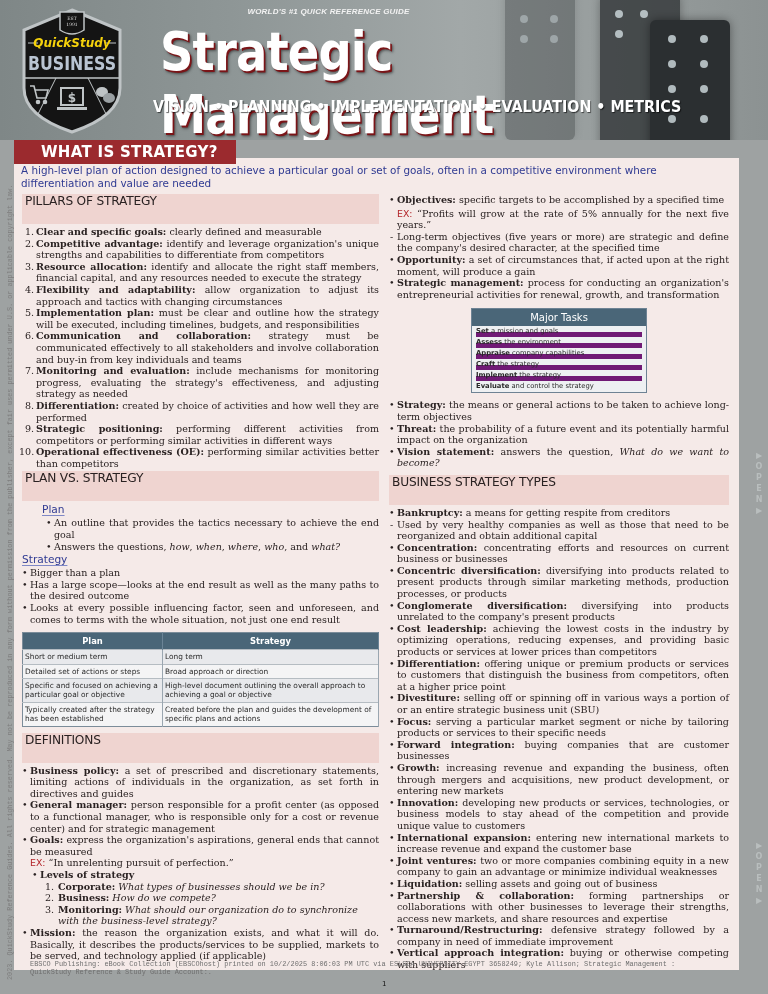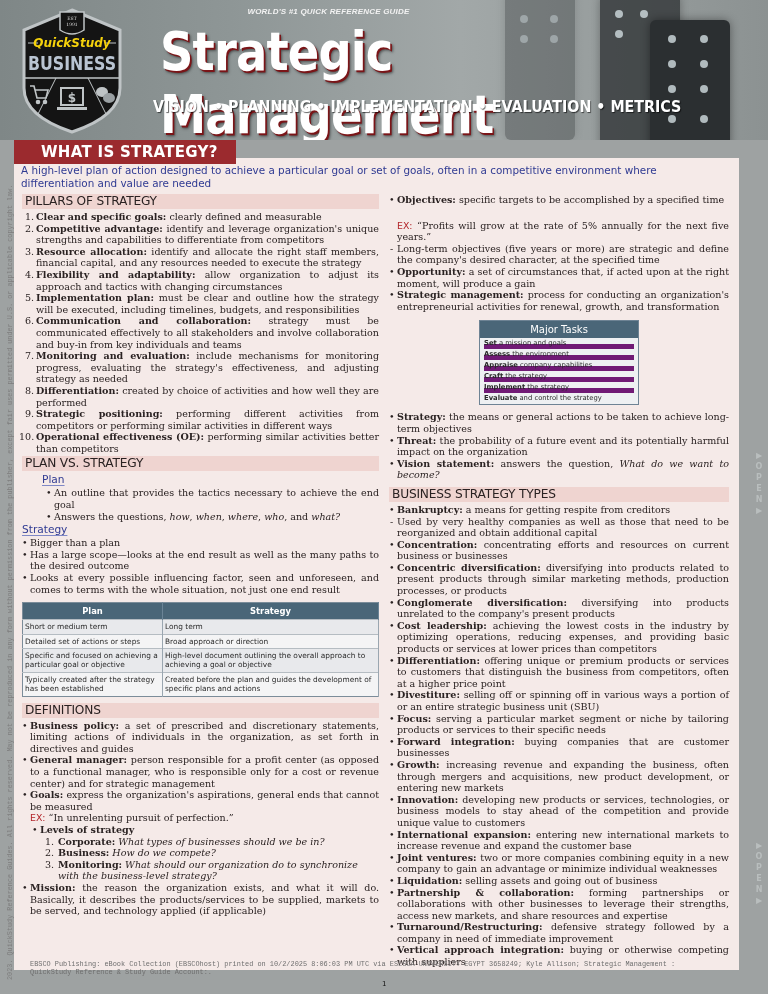--- a/index.html
+++ b/index.html
@@ -64,21 +64,21 @@
     color: #2f3a92;
   }
   .col {
     position: absolute; font-size: 9.55px; line-height: 11.6px; text-align: justify;
   }
   .col-left { left: 22px; top: 192px; width: 357px; }
   .col-right { left: 389px; top: 194px; width: 340px; }
   .sec-head {
     background: #efd4d0;
     font-family: "DejaVu Sans", sans-serif; font-size: 12.2px; color: #2a2222;
-    padding-left: 3px; height: 15px; line-height: 15px; margin: 2px 0 2px 0;
+    padding-left: 3px; height: 30px; line-height: 15px; margin: 2px 0 2px 0;
     letter-spacing: -.2px;
   }
   .ol { list-style: none; }
   .ol li { position: relative; padding-left: 14px; }
   .ol li .num { position: absolute; left: 0; top: 0; width: 12px; text-align: right; }
   .ol li.w10 .num { left: -3px; width: 15px; }
   b { font-weight: bold; }
   i { font-style: italic; }
   .ul { list-style: none; }
   .ul li { position: relative; padding-left: 8px; }
@@ -102,21 +102,21 @@
     height: 17px; text-align: center; border-right: 1px solid #6b8496;
   }
   .cmp td {
     padding: 2px 2px; vertical-align: middle; border-top: 1px solid #b5bcc2;
     border-right: 1px solid #9aa6b0; color: #2a2a2a;
   }
   .cmp tr:nth-child(odd) td { background: #e8e9ec; }
   .cmp tr:nth-child(even) td { background: #f4f4f5; }
   
   .tasks {
-    width: 160px; margin: 8px auto 6px auto; border: 1.5px solid #6e8394;
+    width: 176px; margin: 8px auto 6px auto; border: 1.5px solid #6e8394;
     background: #eef0f2; font-family: "DejaVu Sans", sans-serif;
   }
   .tasks .th {
     background: #4a6678; color: #fff; text-align: center; font-size: 10px;
     height: 17px; line-height: 17px;
   }
   .tasks .tr {
     font-size: 6.8px; height: 11px; line-height: 11px; margin: 0 4px;
     border-bottom: 5px solid #701a75; color: #2a2a2a;
   }
@@ -285,21 +285,21 @@
     </ol>
   </div>
   <ul class="ul">
     <li><b>Mission:</b><span> the reason the organization exists, and what it will do. Basically, it describes the products/services to be supplied, markets to be served, and technology applied (if applicable)</span></li>
   </ul>
 </div>
 
 <div class="col col-right">
   <ul class="ul">
     <li><b>Objectives:</b><span> specific targets to be accomplished by a specified time</span></li>
-    <li class="nob" style="margin-top:14px"><span class="ex">EX:</span><span> “Profits will grow at the rate of 5% annually for the next five years.”</span></li>
+    <li class="nob" style="margin-top:2px"><span class="ex">EX:</span><span> “Profits will grow at the rate of 5% annually for the next five years.”</span></li>
     <li class="dash">Long-term objectives (five years or more) are strategic and define the company's desired character, at the specified time</li>
     <li><b>Opportunity:</b><span> a set of circumstances that, if acted upon at the right moment, will produce a gain</span></li>
     <li><b>Strategic management:</b><span> process for conducting an organization's entrepreneurial activities for renewal, growth, and transformation</span></li>
   </ul>
 
   <div class="tasks">
     <div class="th">Major Tasks</div>
     <div class="tr"><b>Set</b><span> a mission and goals</span></div>
     <div class="tr"><b>Assess</b><span> the environment</span></div>
     <div class="tr"><b>Appraise</b><span> company capabilities</span></div>

